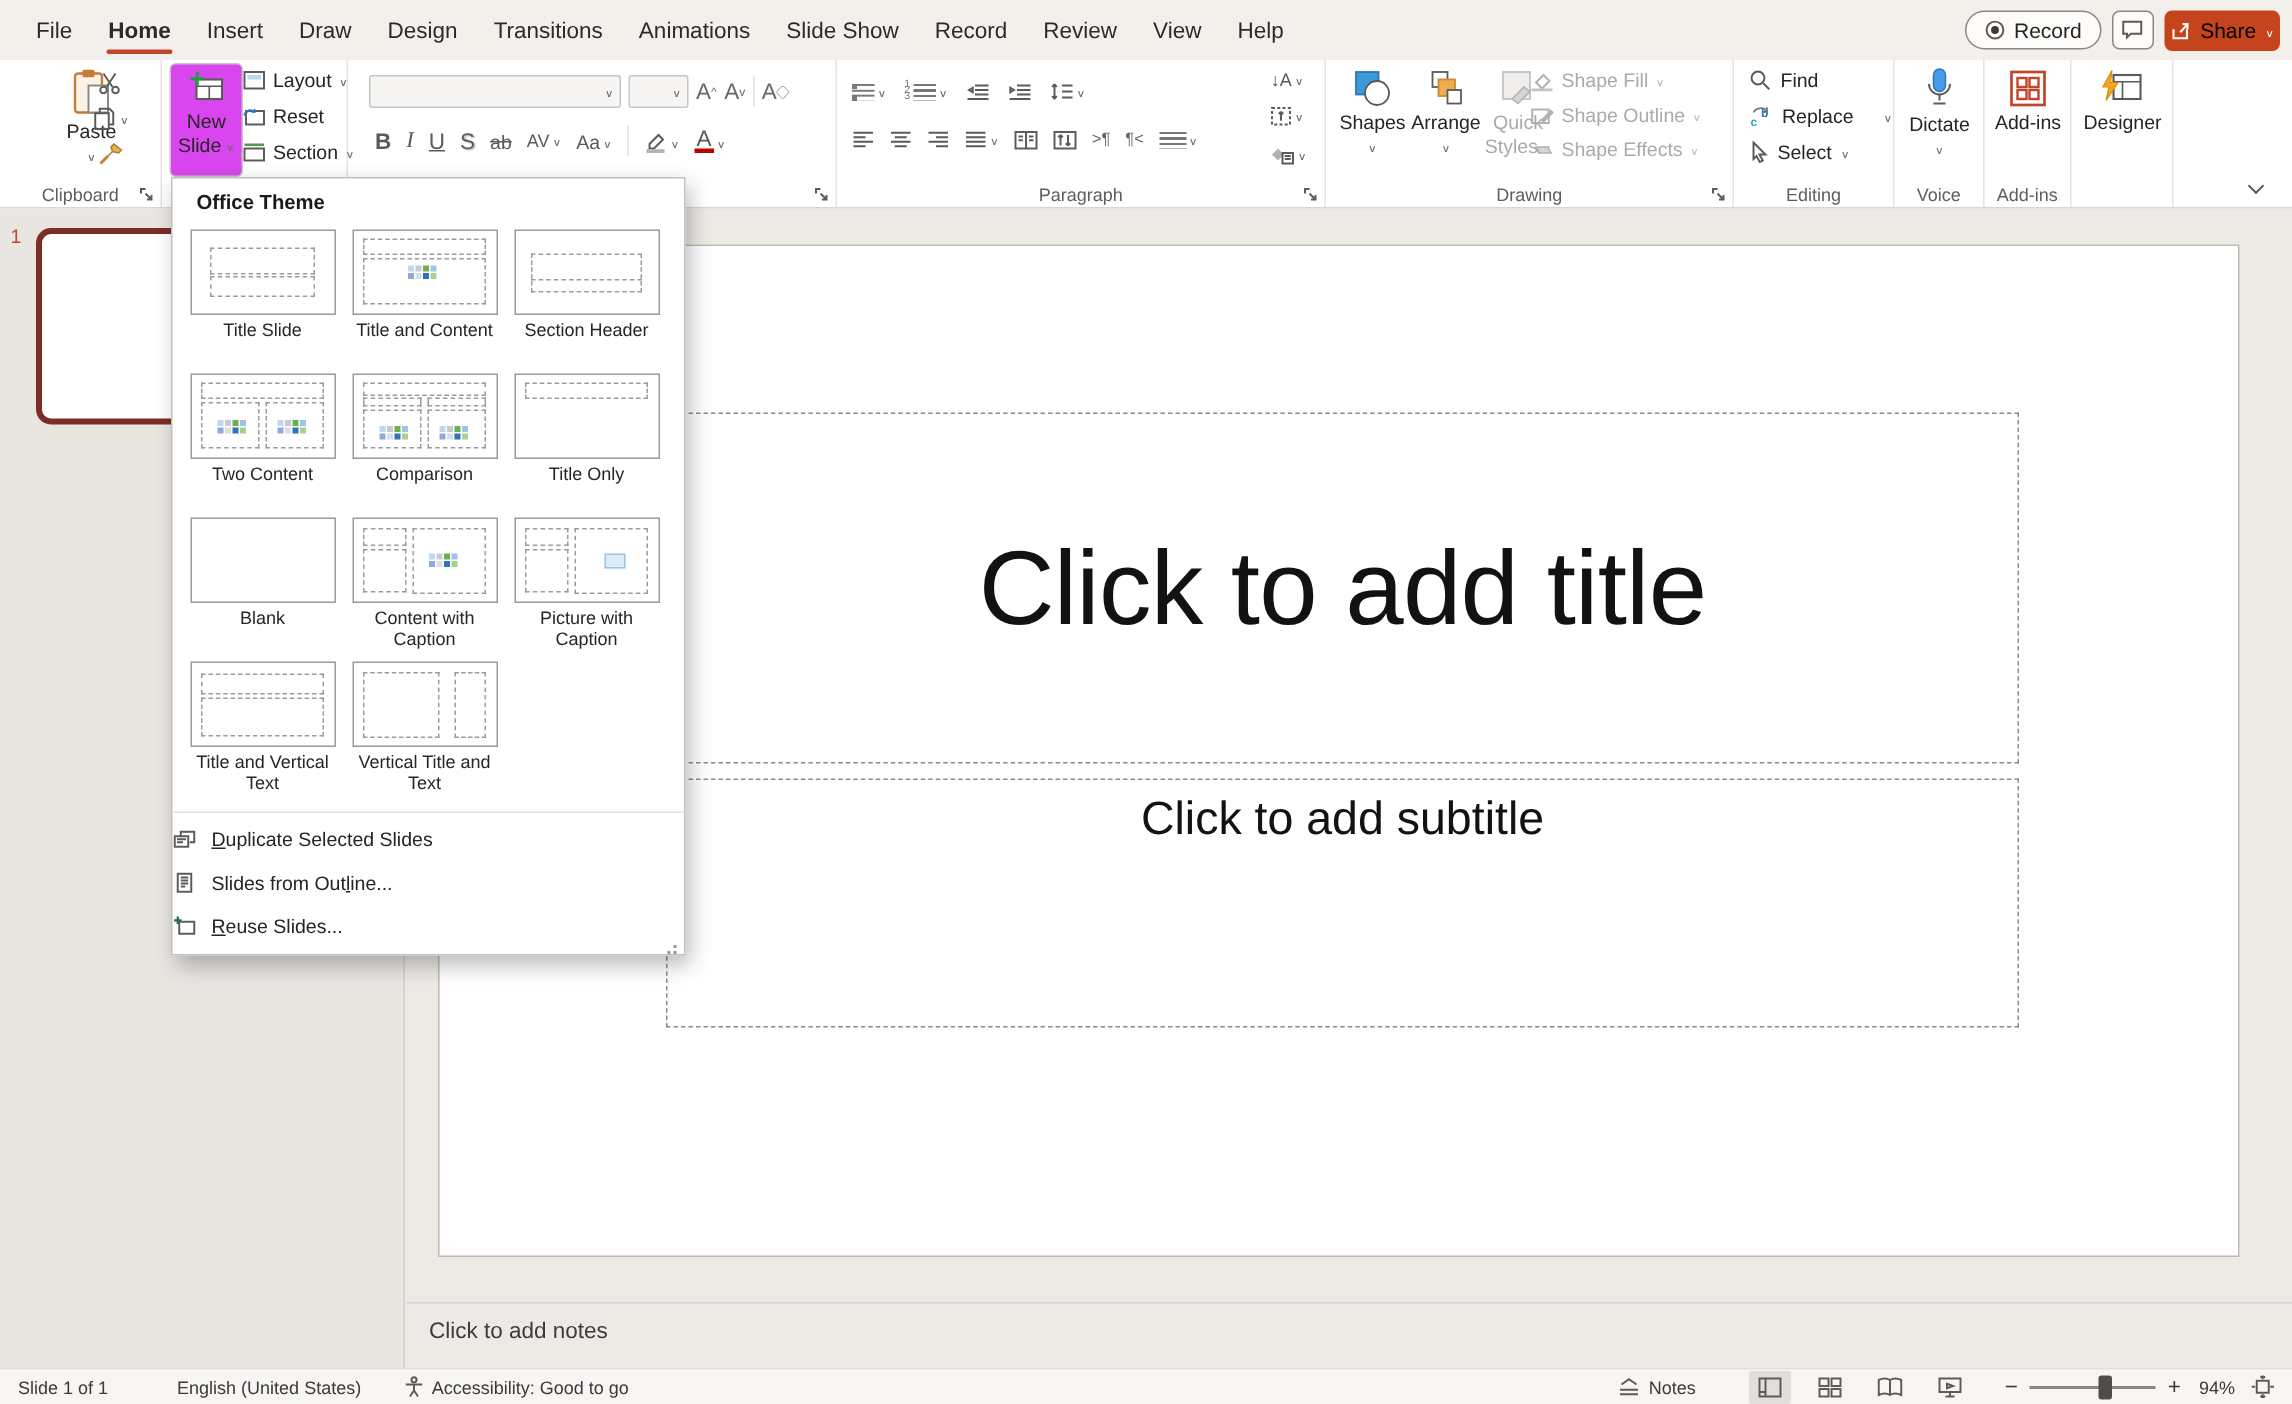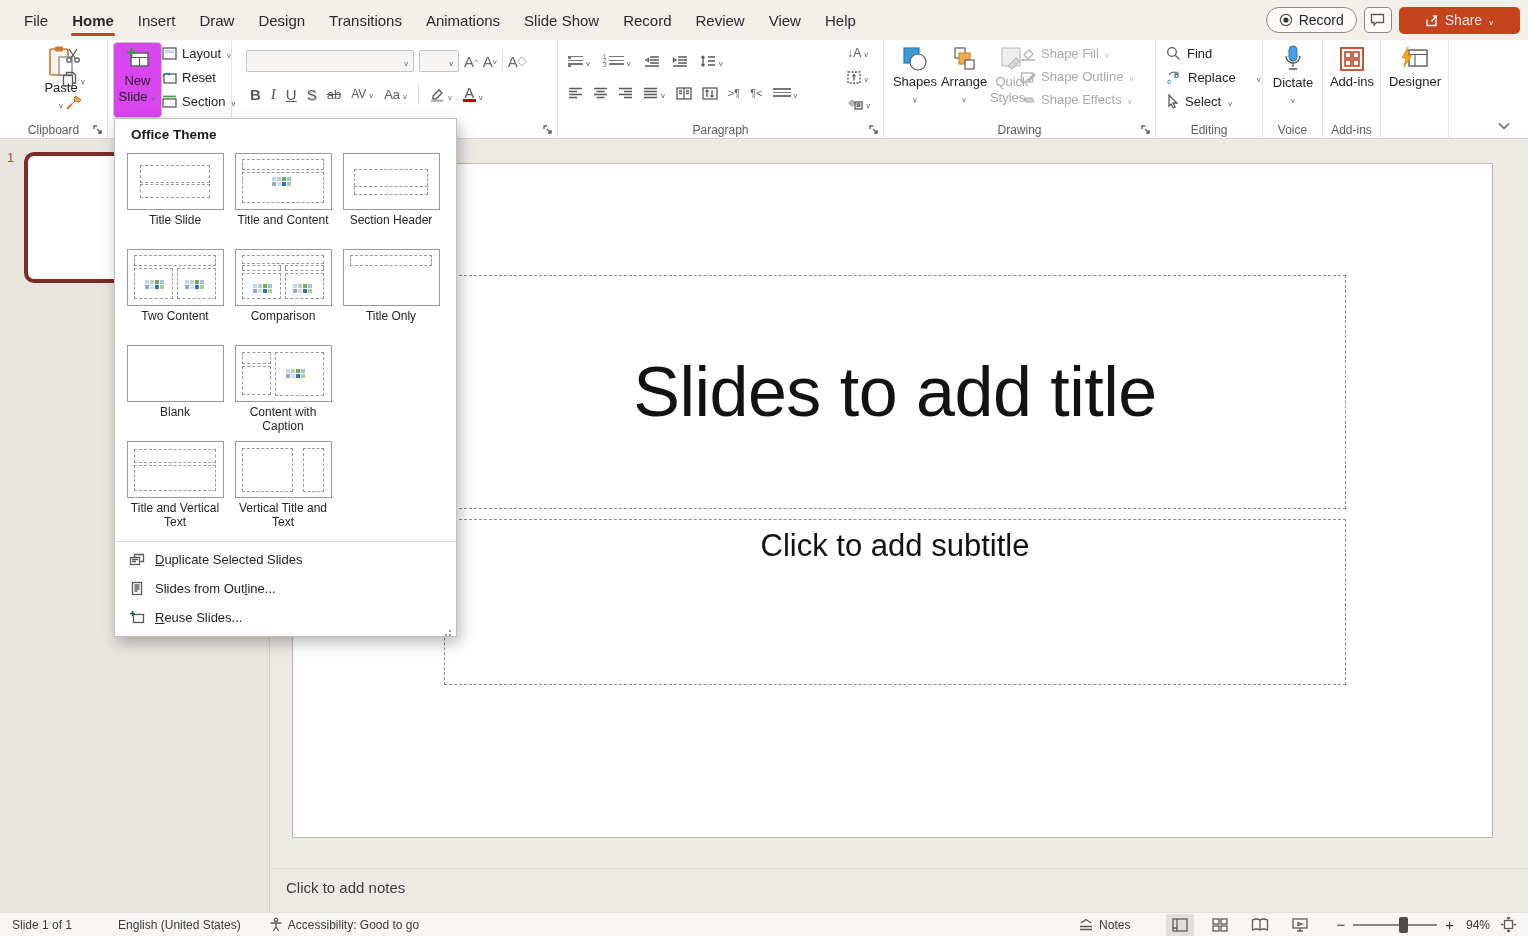--- a/index.html
+++ b/index.html
@@ -9,21 +9,21 @@
 
   
   .tabbar { position:absolute; left:0; top:0; width:1528px; height:40px; background:#F3EFEA; display:flex; align-items:center; }
   .tabs { display:flex; align-items:flex-start; padding-left:12px; height:100%; }
   .tab { padding:0 12px; font-size:15px; color:#2B2B2B; height:100%; display:flex; align-items:center; position:relative; cursor:default; white-space:nowrap; }
   .tab.active { font-weight:bold; }
   .tab.active::after { content:""; position:absolute; left:11px; right:11px; bottom:4px; height:3px; border-radius:2px; background:#C0452A; }
   .tbar-right { margin-left:auto; display:flex; align-items:center; gap:7px; padding-right:8px; }
   .record-btn { display:flex; align-items:center; gap:6px; border:1px solid #8A8886; background:#FDFCFB; border-radius:14px; height:26px; padding:0 12px; font-size:14px; color:#252423; }
   .comment-btn { width:28px; height:26px; border:1px solid #8A8886; background:#FDFCFB; border-radius:5px; display:flex; align-items:center; justify-content:center; }
-  .share-btn { display:flex; align-items:center; gap:6px; background:#C5431D; color:#e5e5e5; border-radius:5px; height:27px; padding:0 26px; font-size:14px; }
+  .share-btn { display:flex; align-items:center; gap:6px; background:#C5431D; color:#000000; border-radius:5px; height:27px; padding:0 4px; font-size:14px; }
 
   
   .ribbon { position:absolute; left:0; top:40px; width:1528px; height:99px; background:#FFFFFF; border-bottom:1px solid #D8D5D2; display:flex; }
   .grp { position:relative; height:100%; border-right:1px solid #E6E3E0; flex:none; }
   .glabel { position:absolute; bottom:1px; left:0; width:100%; text-align:center; font-size:12px; color:#605E5C; }
   .launcher { position:absolute; bottom:3px; right:4px; }
   .cv::before { content:"\2228"; font-size:8px; color:#6F6D6A; display:inline-block; transform:scaleY(.85); }
   .dis, .dis * { color:#ACA9A7 !important; }
   .dis .cv::before { color:#BEBBB8; }
   .bigbtn { display:flex; flex-direction:column; align-items:center; justify-content:flex-start; gap:1px; font-size:13px; color:#252423; }
@@ -112,21 +112,21 @@
   .t-cmp .c1{transform:translate(-30px,6px)} .t-cmp .c2{transform:translate(10px,6px)}
   .t-to .b1{left:7%;top:9%;right:7%;height:20%}
   .t-cc .b1{left:7%;top:10%;width:30%;height:22%} .t-cc .b2{left:7%;top:36%;width:30%;height:54%} .t-cc .b3{left:42%;top:10%;right:7%;height:80%}
   .t-cc .c1{transform:translate(3px,-5px)}
   .t-pc .b1{left:7%;top:10%;width:30%;height:22%} .t-pc .b2{left:7%;top:36%;width:30%;height:54%} .t-pc .b3{left:42%;top:10%;right:7%;height:80%}
   .t-pc .pic{left:70%}
   .t-tv .b1{left:7%;top:12%;right:7%;height:26%} .t-tv .b2{left:7%;top:42%;right:7%;height:48%}
   .t-vt .b1{right:7%;top:10%;width:22%;height:80%} .t-vt .b2{left:7%;top:10%;width:54%;height:80%}
   .dd-sep { position:absolute; left:0; top:422px; width:100%; height:1px; background:#E1DFDD; }
   .dd-items { position:absolute; left:0; top:426px; width:100%; }
-  .dd-item { height:29px; display:flex; align-items:center; padding-left:14px; font-size:13px; color:#252423; }
+  .dd-item { height:29px; display:flex; align-items:center; font-size:13px; color:#252423; }
   .dd-item .lbl { margin-left:10px; }
   .dd-item u { text-decoration:underline; }
   .grip { position:absolute; right:5px; bottom:4px; width:2px; height:2px; background:#9A9794; box-shadow:-4px 4px 0 #9A9794, 0 4px 0 #9A9794; }
 </style>
 </head>
 <body>
 
 <div class="app">
 
   <div class="tabbar">
@@ -556,21 +556,21 @@
   </div>
 
   <div class="thumbpanel">
     <span class="slide-num">1</span>
     <div class="thumb"></div>
   </div>
 
   <div class="canvas">
     <div class="slide">
       <div class="ph ph-title">
-        <span>Slides to add title</span>
+        <span>Click to add title</span>
       </div>
       <div class="ph ph-subtitle">
         <span>Click to add subtitle</span>
       </div>
     </div>
   </div>
 
   <div class="notesbar">
     <span class="notes-ph">Click to add notes</span>
   </div>
@@ -700,20 +700,29 @@
       </div>
       <div class="cell">
         <div class="pv t-cc">
             <div class="db b1"></div>
             <div class="db b2"></div>
             <div class="db b3"></div>
             <span class="cl c1"></span>
           </div>
         <span class="lbl">Content with Caption</span>
       </div>
+      <div class="cell">
+        <div class="pv t-pc">
+            <div class="db b1"></div>
+            <div class="db b2"></div>
+            <div class="db b3"></div>
+            <span class="pic"></span>
+          </div>
+        <span class="lbl">Picture with Caption</span>
+      </div>
     </div>
 
     <div class="lrow" style="top:322px">
       <div class="cell">
         <div class="pv t-tv">
             <div class="db b1"></div>
             <div class="db b2"></div>
           </div>
         <span class="lbl">Title and Vertical Text</span>
       </div>

